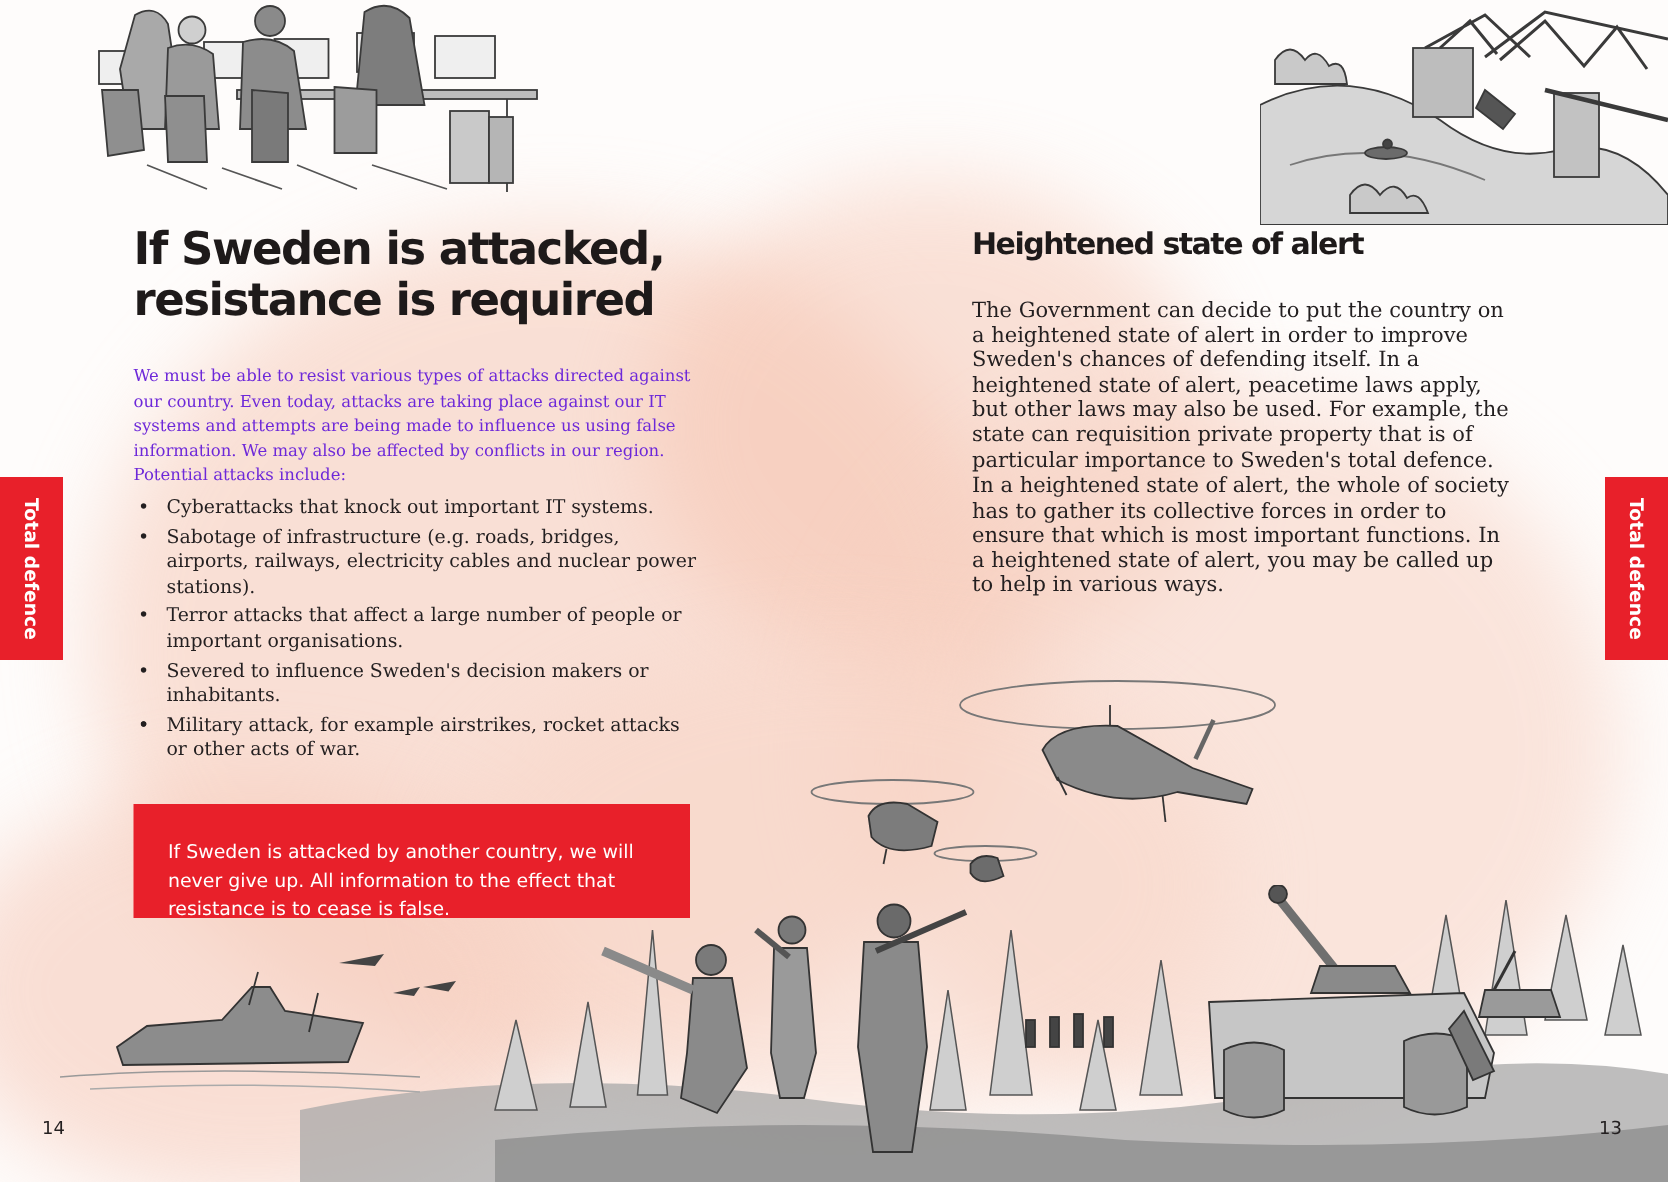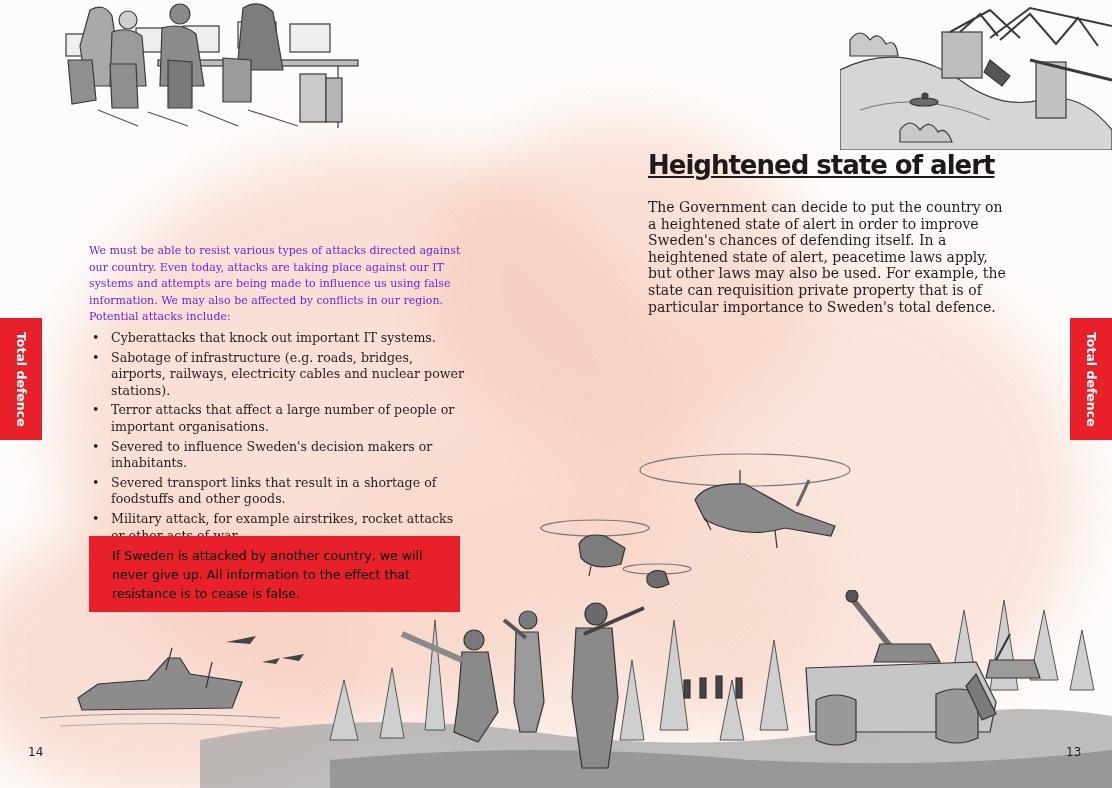--- a/index.html
+++ b/index.html
@@ -21,34 +21,34 @@
 
     .heading {
       position: absolute;
       font-family: "DejaVu Sans", sans-serif;
       font-weight: bold;
       color: #1e1a1a;
       letter-spacing: -1px;
       line-height: 1.12;
     }
     .heading.left { left: 89px; top: 150px; font-size: 30px; width: 380px; }
-    .heading.right { left: 648px; top: 151px; font-size: 26px; width: 400px; text-decoration: underline; }
+    .heading.right { left: 648px; top: 151px; font-size: 20px; width: 400px; }
 
     .body-text { position: absolute; font-size: 11px; line-height: 16.6px; color: #6d28d9; }
     .intro { left: 89px; top: 243px; width: 375px; }
 
     .bullets { position: absolute; left: 89px; top: 330px; width: 375px; list-style: none; }
     .bullets li { position: relative; padding-left: 22px; font-size: 12.6px; line-height: 16.6px; margin-bottom: 3px; color: #231f20; }
     .bullets li .dot { position: absolute; left: 3px; top: 0; }
 
     .callout {
       position: absolute; left: 89px; top: 536px; width: 371px; height: 76px;
-      background: #e8202a; color: #000000;
+      background: #e8202a; color: #ffffff;
       font-family: "DejaVu Sans", sans-serif; font-size: 12.6px; line-height: 19px;
-      padding: 10px 14px 0 23px;
+      padding: 22px 14px 0 23px;
     }
 
     .para { position: absolute; left: 648px; width: 360px; font-size: 14px; line-height: 16.6px; }
     .para.p1 { top: 199px; }
     .para.p2 { top: 316px; }
     .para.p3 { top: 399px; }
 
     .side-tab {
       position: absolute; width: 42px; height: 122px; background: #e8202a;
       display: flex; align-items: center; justify-content: center;
@@ -127,38 +127,43 @@
 
         <ellipse cx="84" cy="102" rx="14" ry="4" fill="#6b6b6b"></ellipse>
         <circle cx="85" cy="96" r="3" fill="#444"></circle>
 
         <path d="M10 40 q10 -14 20 0 q8 -10 16 4 q10 -6 12 12 l-48 0z" fill="#c9c9c9"></path>
         <path d="M60 130 q10 -14 20 0 q10 -12 18 2 q8 -6 14 10 l-52 0z" fill="#c9c9c9"></path>
       </g>
     </svg>
   </div>
 
+  <h1 class="heading left">
+    <span>If Sweden is attacked,</span><br>
+    <span>resistance is required</span>
+  </h1>
 
   <p class="body-text intro">We must be able to resist various types of attacks directed against our country. Even today, attacks are taking place against our IT systems and attempts are being made to influence us using false information. We may also be affected by conflicts in our region. Potential attacks include:</p>
 
   <ul class="bullets">
     <li><span class="dot">•</span><span>Cyberattacks that knock out important IT systems.</span></li>
     <li><span class="dot">•</span><span>Sabotage of infrastructure (e.g. roads, bridges, airports, railways, electricity cables and nuclear power stations).</span></li>
     <li><span class="dot">•</span><span>Terror attacks that affect a large number of people or important organisations.</span></li>
     <li><span class="dot">•</span><span>Severed to influence Sweden's decision makers or inhabitants.</span></li>
-    <li><span class="dot">•</span><span>Severed transport links that result in a shortage of foodstuffs and other goods.</span></li>
+    <li><span class="dot">•</span></li>
     <li><span class="dot">•</span><span>Military attack, for example airstrikes, rocket attacks or other acts of war.</span></li>
   </ul>
 
   <div class="callout">
     <span>If Sweden is attacked by another country, we will never give up. All information to the effect that resistance is to cease is false.</span>
   </div>
 
   <h1 class="heading right">Heightened state of alert</h1>
   <p class="para p1">The Government can decide to put the country on a heightened state of alert in order to improve Sweden's chances of defending itself. In a heightened state of alert, peacetime laws apply, but other laws may also be used. For example, the state can requisition private property that is of particular importance to Sweden's total defence.</p>
+  <p class="para p2">In a heightened state of alert, the whole of society has to gather its collective forces in order to ensure that which is most important functions. In a heightened state of alert, you may be called up to help in various ways.</p>
 
   <div class="illus" style="left:535px;top:448px;width:325px;height:150px;">
     <svg viewBox="0 0 325 150">
       <g stroke="#333" stroke-width="1.2">
 
         <ellipse cx="210" cy="22" rx="105" ry="16" fill="none" stroke="#777"></ellipse>
         <line x1="205" y1="22" x2="205" y2="36"></line>
         <path d="M160 52 q10 -18 50 -16 l50 28 l40 14 l-4 10 l-46 -8 q-40 12 -80 -8 z" fill="#8a8a8a"></path>
         <path d="M262 58 l12 -26" stroke-width="3" stroke="#666"></path>
         <line x1="170" y1="70" x2="176" y2="82"></line>

